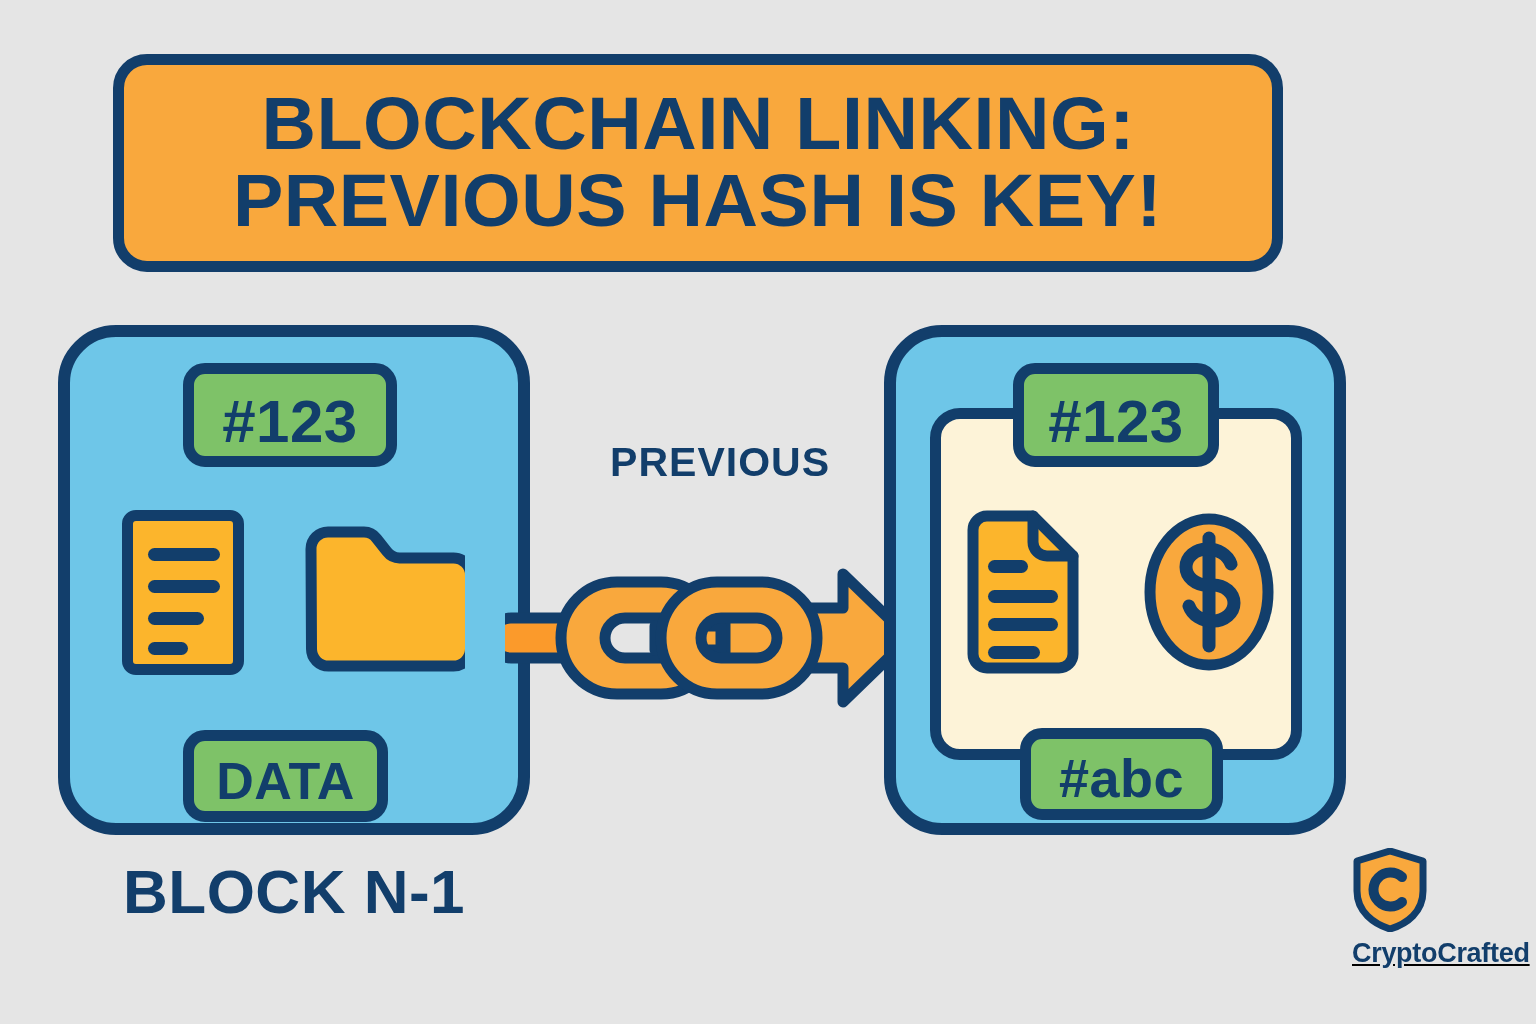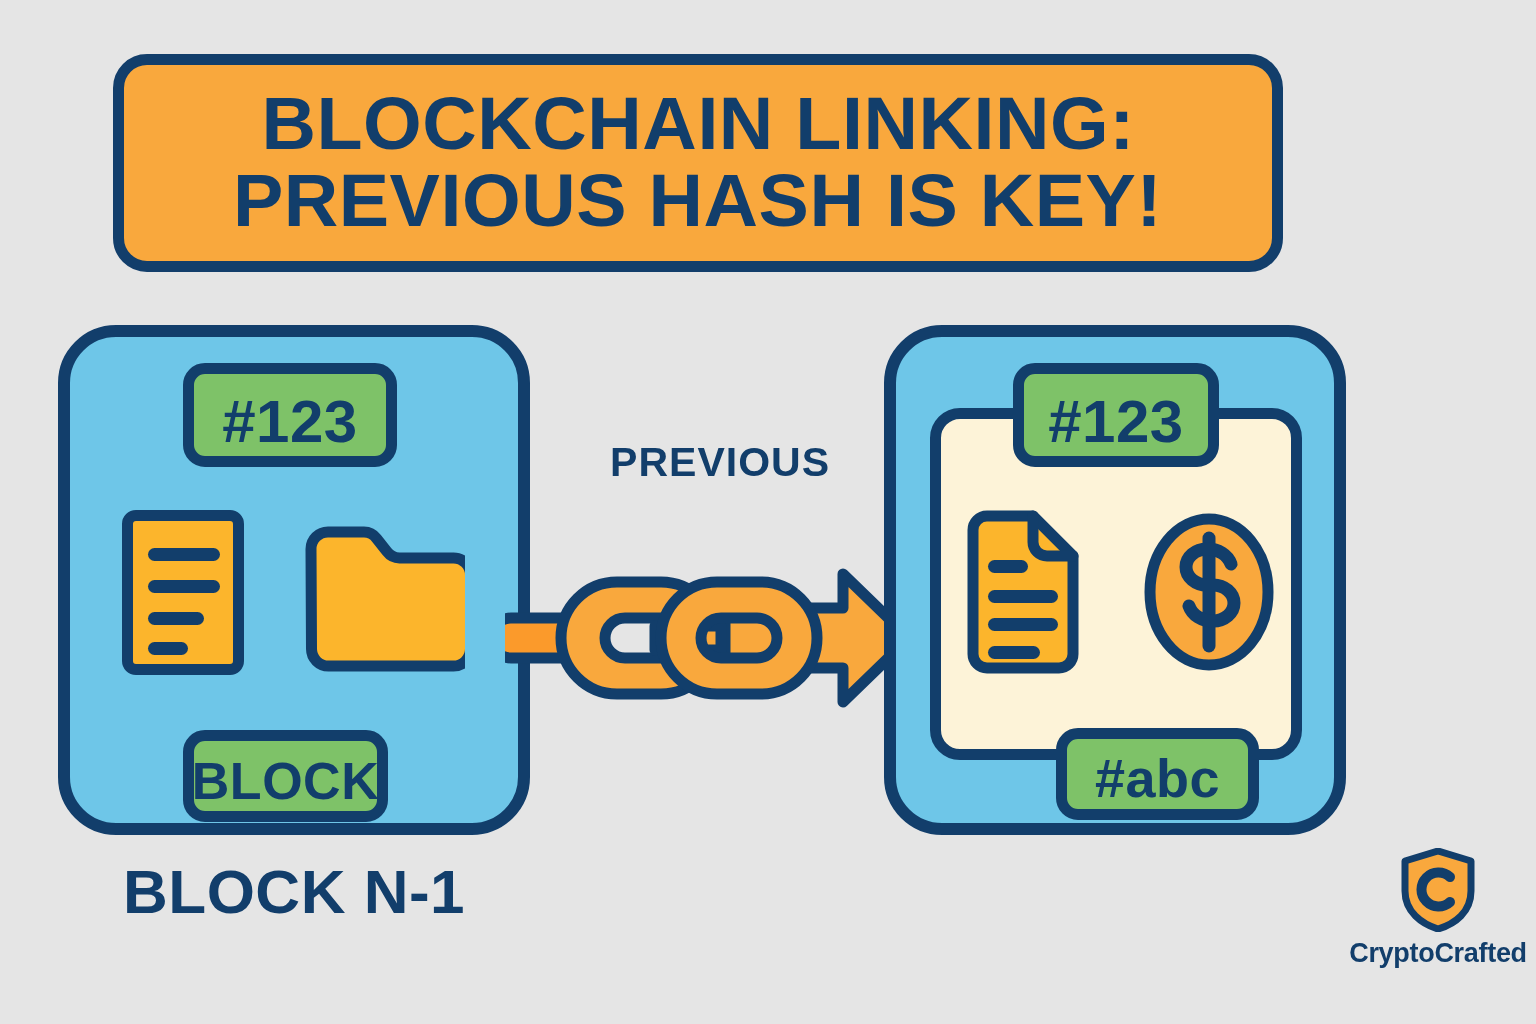--- a/index.html
+++ b/index.html
@@ -80,21 +80,21 @@
     display: flex;
     align-items: flex-end;
     justify-content: center;
     color: #123e6b;
     font-weight: 800;
     letter-spacing: 0.5px;
   }
   #badge-left-index  { left: 183px; top: 363px; width: 214px; height: 104px; font-size: 60px; }
   #badge-left-data   { left: 183px; top: 730px; width: 205px; height: 92px;  font-size: 52px; }
   #badge-right-index { left: 1013px; top: 363px; width: 206px; height: 104px; font-size: 60px; }
-  #badge-right-hash  { left: 1020px; top: 728px; width: 203px; height: 92px;  font-size: 54px; margin-left: 36px; }
+  #badge-right-hash  { left: 1020px; top: 728px; width: 203px; height: 92px;  font-size: 54px; }
 
   
   #doc-plain {
     position: absolute;
     left: 122px;
     top: 510px;
     width: 122px;
     height: 165px;
     box-sizing: border-box;
     background: #fcb52c;
@@ -173,21 +173,21 @@
   #caption-right { left: 963px;  top: 864px; }
 
   
   #logo-wrap {
     position: absolute;
     left: 1352px;
     top: 848px;
     width: 172px;
     display: flex;
     flex-direction: column;
-    align-items: center;
+    text-decoration: underline;
   }
   #logo-mark { width: 76px; height: 84px; }
   #logo-text {
     margin-top: 6px;
     color: #123e6b;
     font-size: 27px;
     font-weight: 600;
     letter-spacing: -0.3px;
     white-space: nowrap;
   }
@@ -215,21 +215,21 @@
     <span class="docline l4"></span>
   </div>
 
   <div id="folder-icon">
     <svg viewBox="0 0 165 152" width="165" height="152" aria-hidden="true">
       <path d="M11 28 a17 17 0 0 1 17 -17 h36 a16 16 0 0 1 12.5 6.3 l10.5 13.4 a16 16 0 0 0 12.5 6.3 h54 a17 17 0 0 1 17 17 v74 a17 17 0 0 1 -17 17 h-125 a17 17 0 0 1 -17 -17 z" fill="#fcb52c" stroke="#123e6b" stroke-width="11" stroke-linejoin="round"></path>
     </svg>
   </div>
 
   <div id="badge-left-data" class="badge">
-    <span>BLOCK</span>
+    <span>DATA</span>
   </div>
 
   <div id="caption-left" class="block-caption">BLOCK N-1</div>
 
   <div id="connector-label">
     <div>PREVIOUS</div>
   </div>
 
   <div id="chain-arrow">
     <svg viewBox="0 0 408 160" width="408" height="160" aria-hidden="true">

